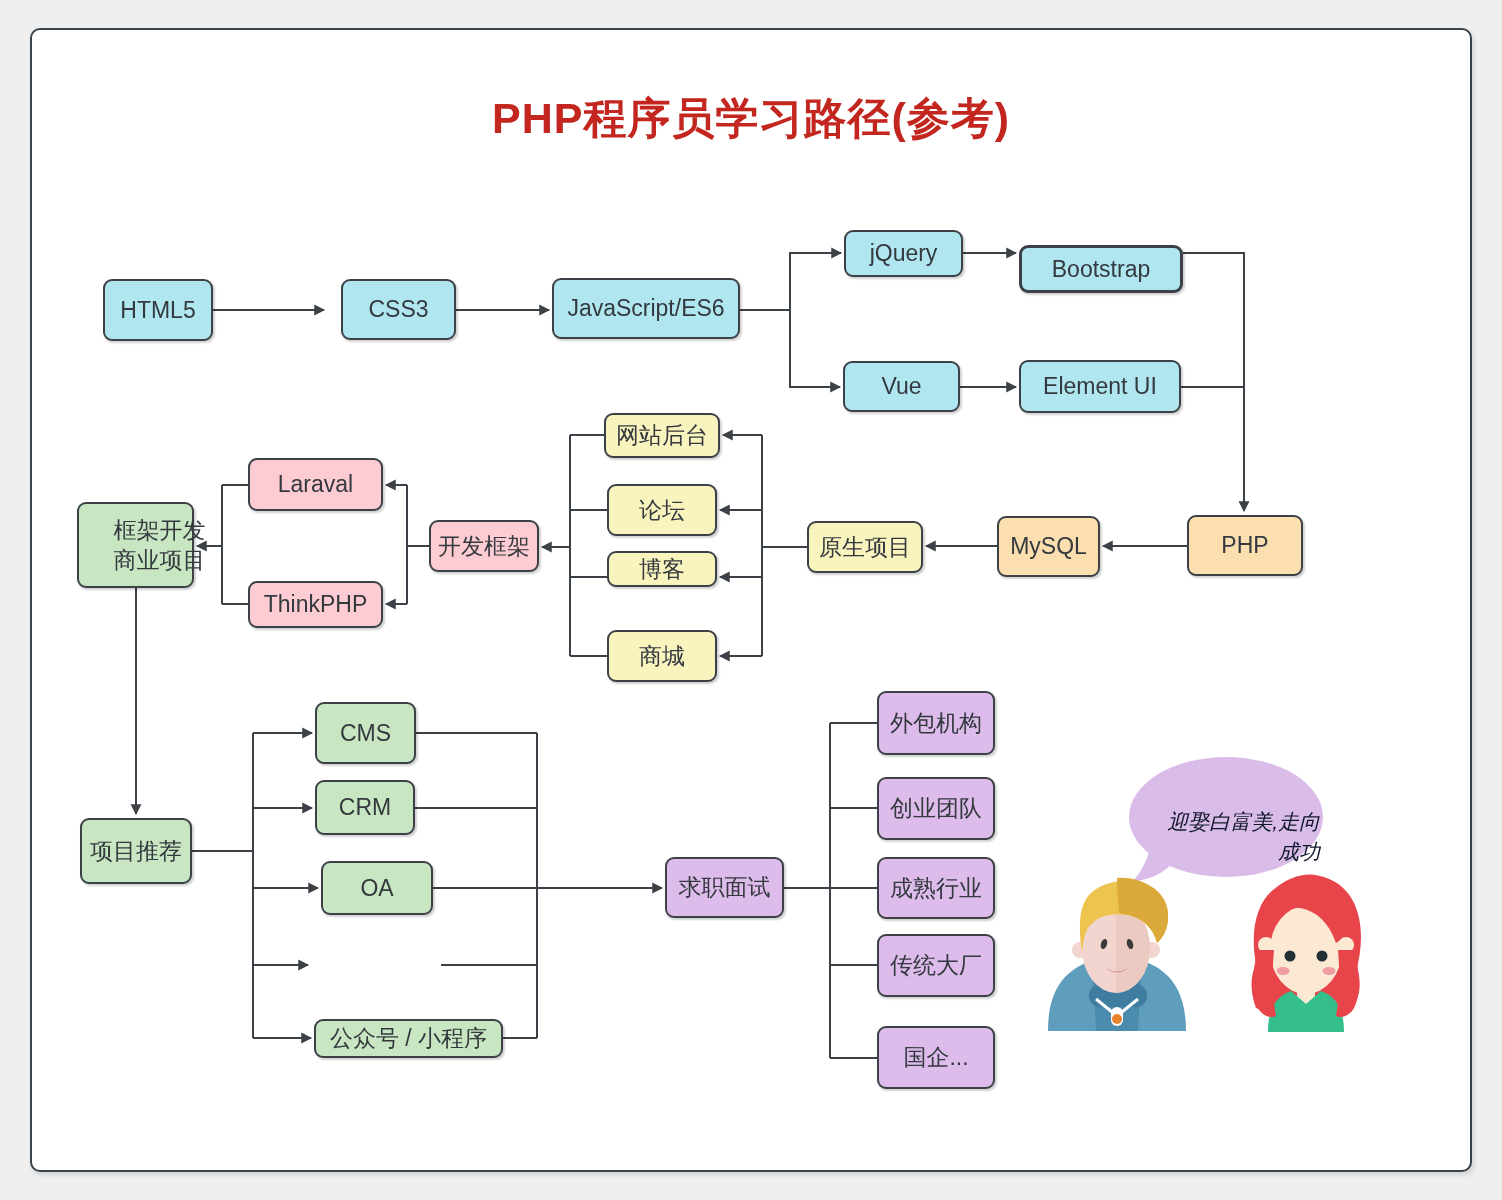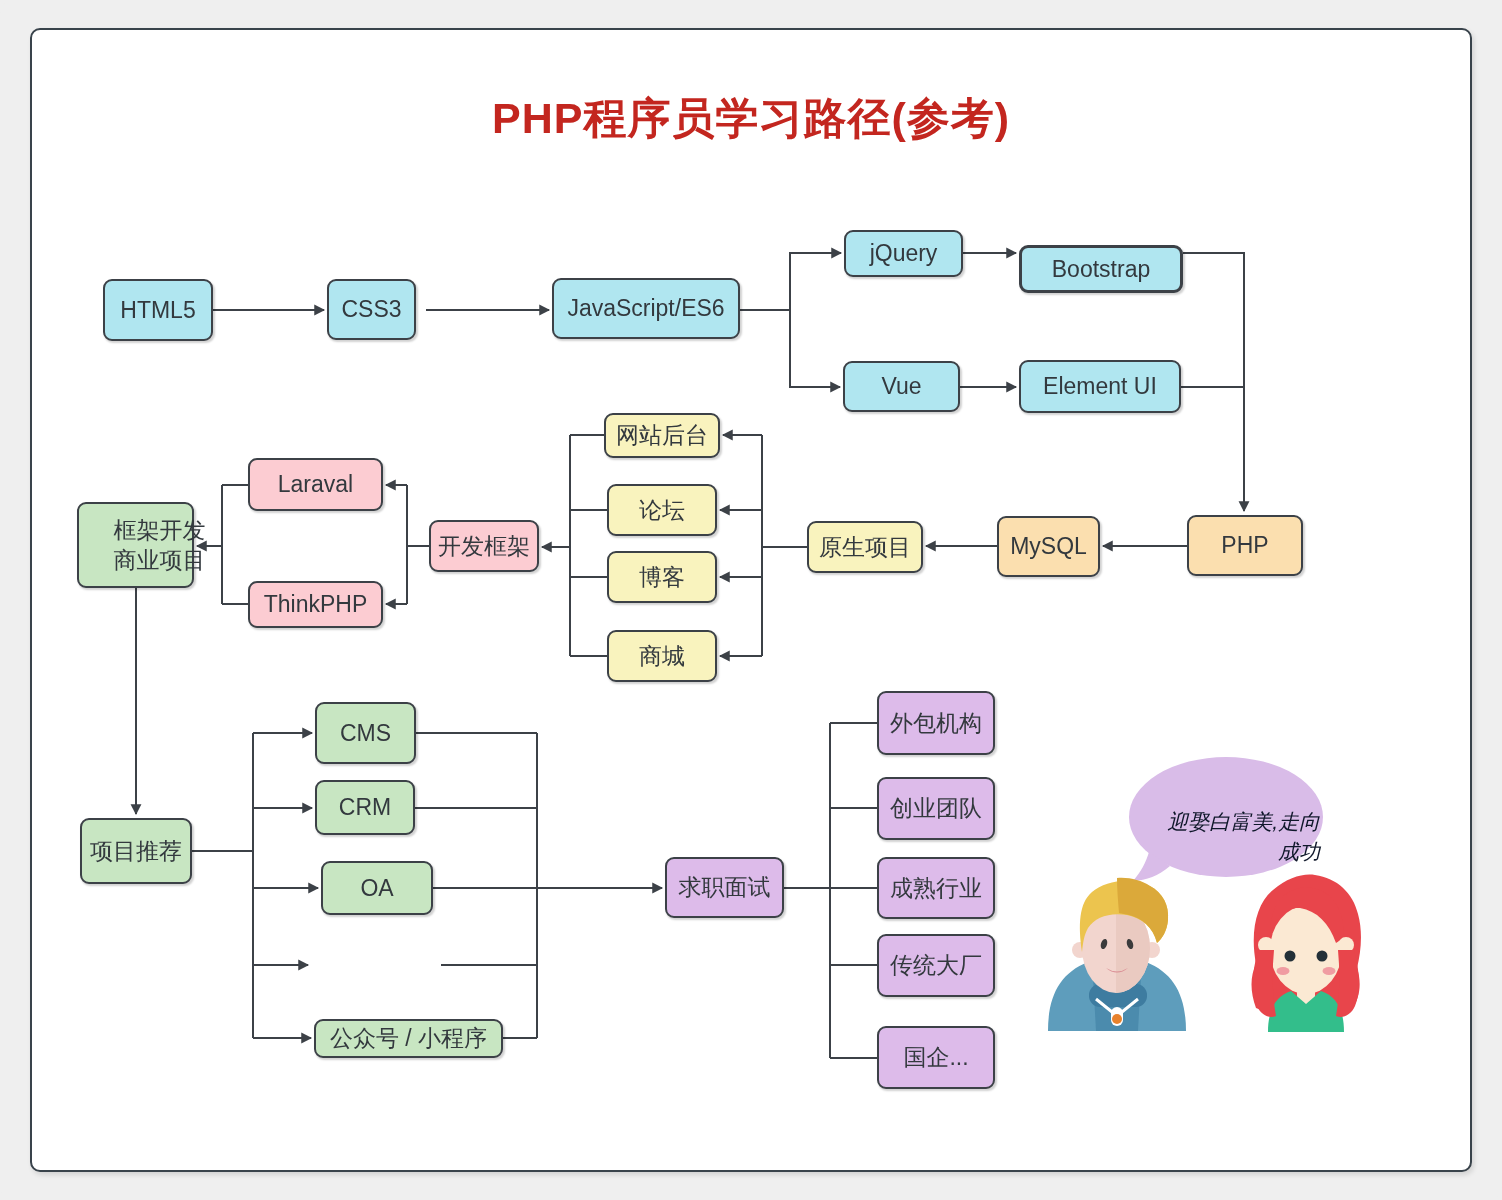--- a/index.html
+++ b/index.html
@@ -116,34 +116,34 @@
       <rect x="1297" y="986" width="18" height="20" fill="#FBE9D3"></rect>
       <path d="M1268,1032 C1268,1009 1276,996 1291,991 L1306,1004 L1321,991 C1336,996 1344,1009 1344,1032 Z" fill="#33BE8B"></path>
       <path d="M1258,950 C1252,972 1251,992 1257,1006 C1261,1015 1269,1019 1276,1016 C1272,994 1272,972 1274,950 Z" fill="#E8454B"></path>
       <path d="M1354,950 C1360,972 1361,992 1355,1006 C1351,1015 1343,1019 1336,1016 C1340,994 1340,972 1338,950 Z" fill="#E8454B"></path>
     </g>
   </svg>
 
   <div class="title">PHP程序员学习路径(参考)</div>
 
   <div class="node cyan" style="left:103px;top:279px;width:110px;height:62px">HTML5</div>
-  <div class="node cyan" style="left:327px;top:279px;width:89px;height:61px">CSS3</div>
+  <div class="node cyan" style="left:341px;top:279px;width:115px;height:61px">CSS3</div>
   <div class="node cyan" style="left:552px;top:278px;width:188px;height:61px">JavaScript/ES6</div>
   <div class="node cyan" style="left:844px;top:230px;width:119px;height:47px">jQuery</div>
   <div class="node cyan thick" style="left:1019px;top:229px;width:164px;height:48px">Bootstrap</div>
   <div class="node cyan" style="left:843px;top:361px;width:117px;height:51px">Vue</div>
   <div class="node cyan" style="left:1019px;top:360px;width:162px;height:53px">Element UI</div>
 
   <div class="node orange" style="left:1187px;top:515px;width:116px;height:61px">PHP</div>
   <div class="node orange" style="left:997px;top:516px;width:103px;height:61px">MySQL</div>
 
   <div class="node yellow" style="left:807px;top:521px;width:116px;height:52px">原生项目</div>
   <div class="node yellow" style="left:604px;top:413px;width:116px;height:45px">网站后台</div>
   <div class="node yellow" style="left:607px;top:484px;width:110px;height:52px">论坛</div>
-  <div class="node yellow" style="left:607px;top:551px;width:110px;height:52px">博客</div>
+  <div class="node yellow" style="left:607px;top:551px;width:110px;height:36px">博客</div>
   <div class="node yellow" style="left:607px;top:630px;width:110px;height:52px">商城</div>
 
   <div class="node pink" style="left:429px;top:520px;width:110px;height:52px">开发框架</div>
   <div class="node pink" style="left:248px;top:458px;width:135px;height:53px">Laraval</div>
   <div class="node pink" style="left:248px;top:581px;width:135px;height:47px">ThinkPHP</div>
 
   <div class="node green two-line" style="left:77px;top:502px;width:117px;height:86px">
     <span>框架开发</span>
     <span>商业项目</span>
   </div>

